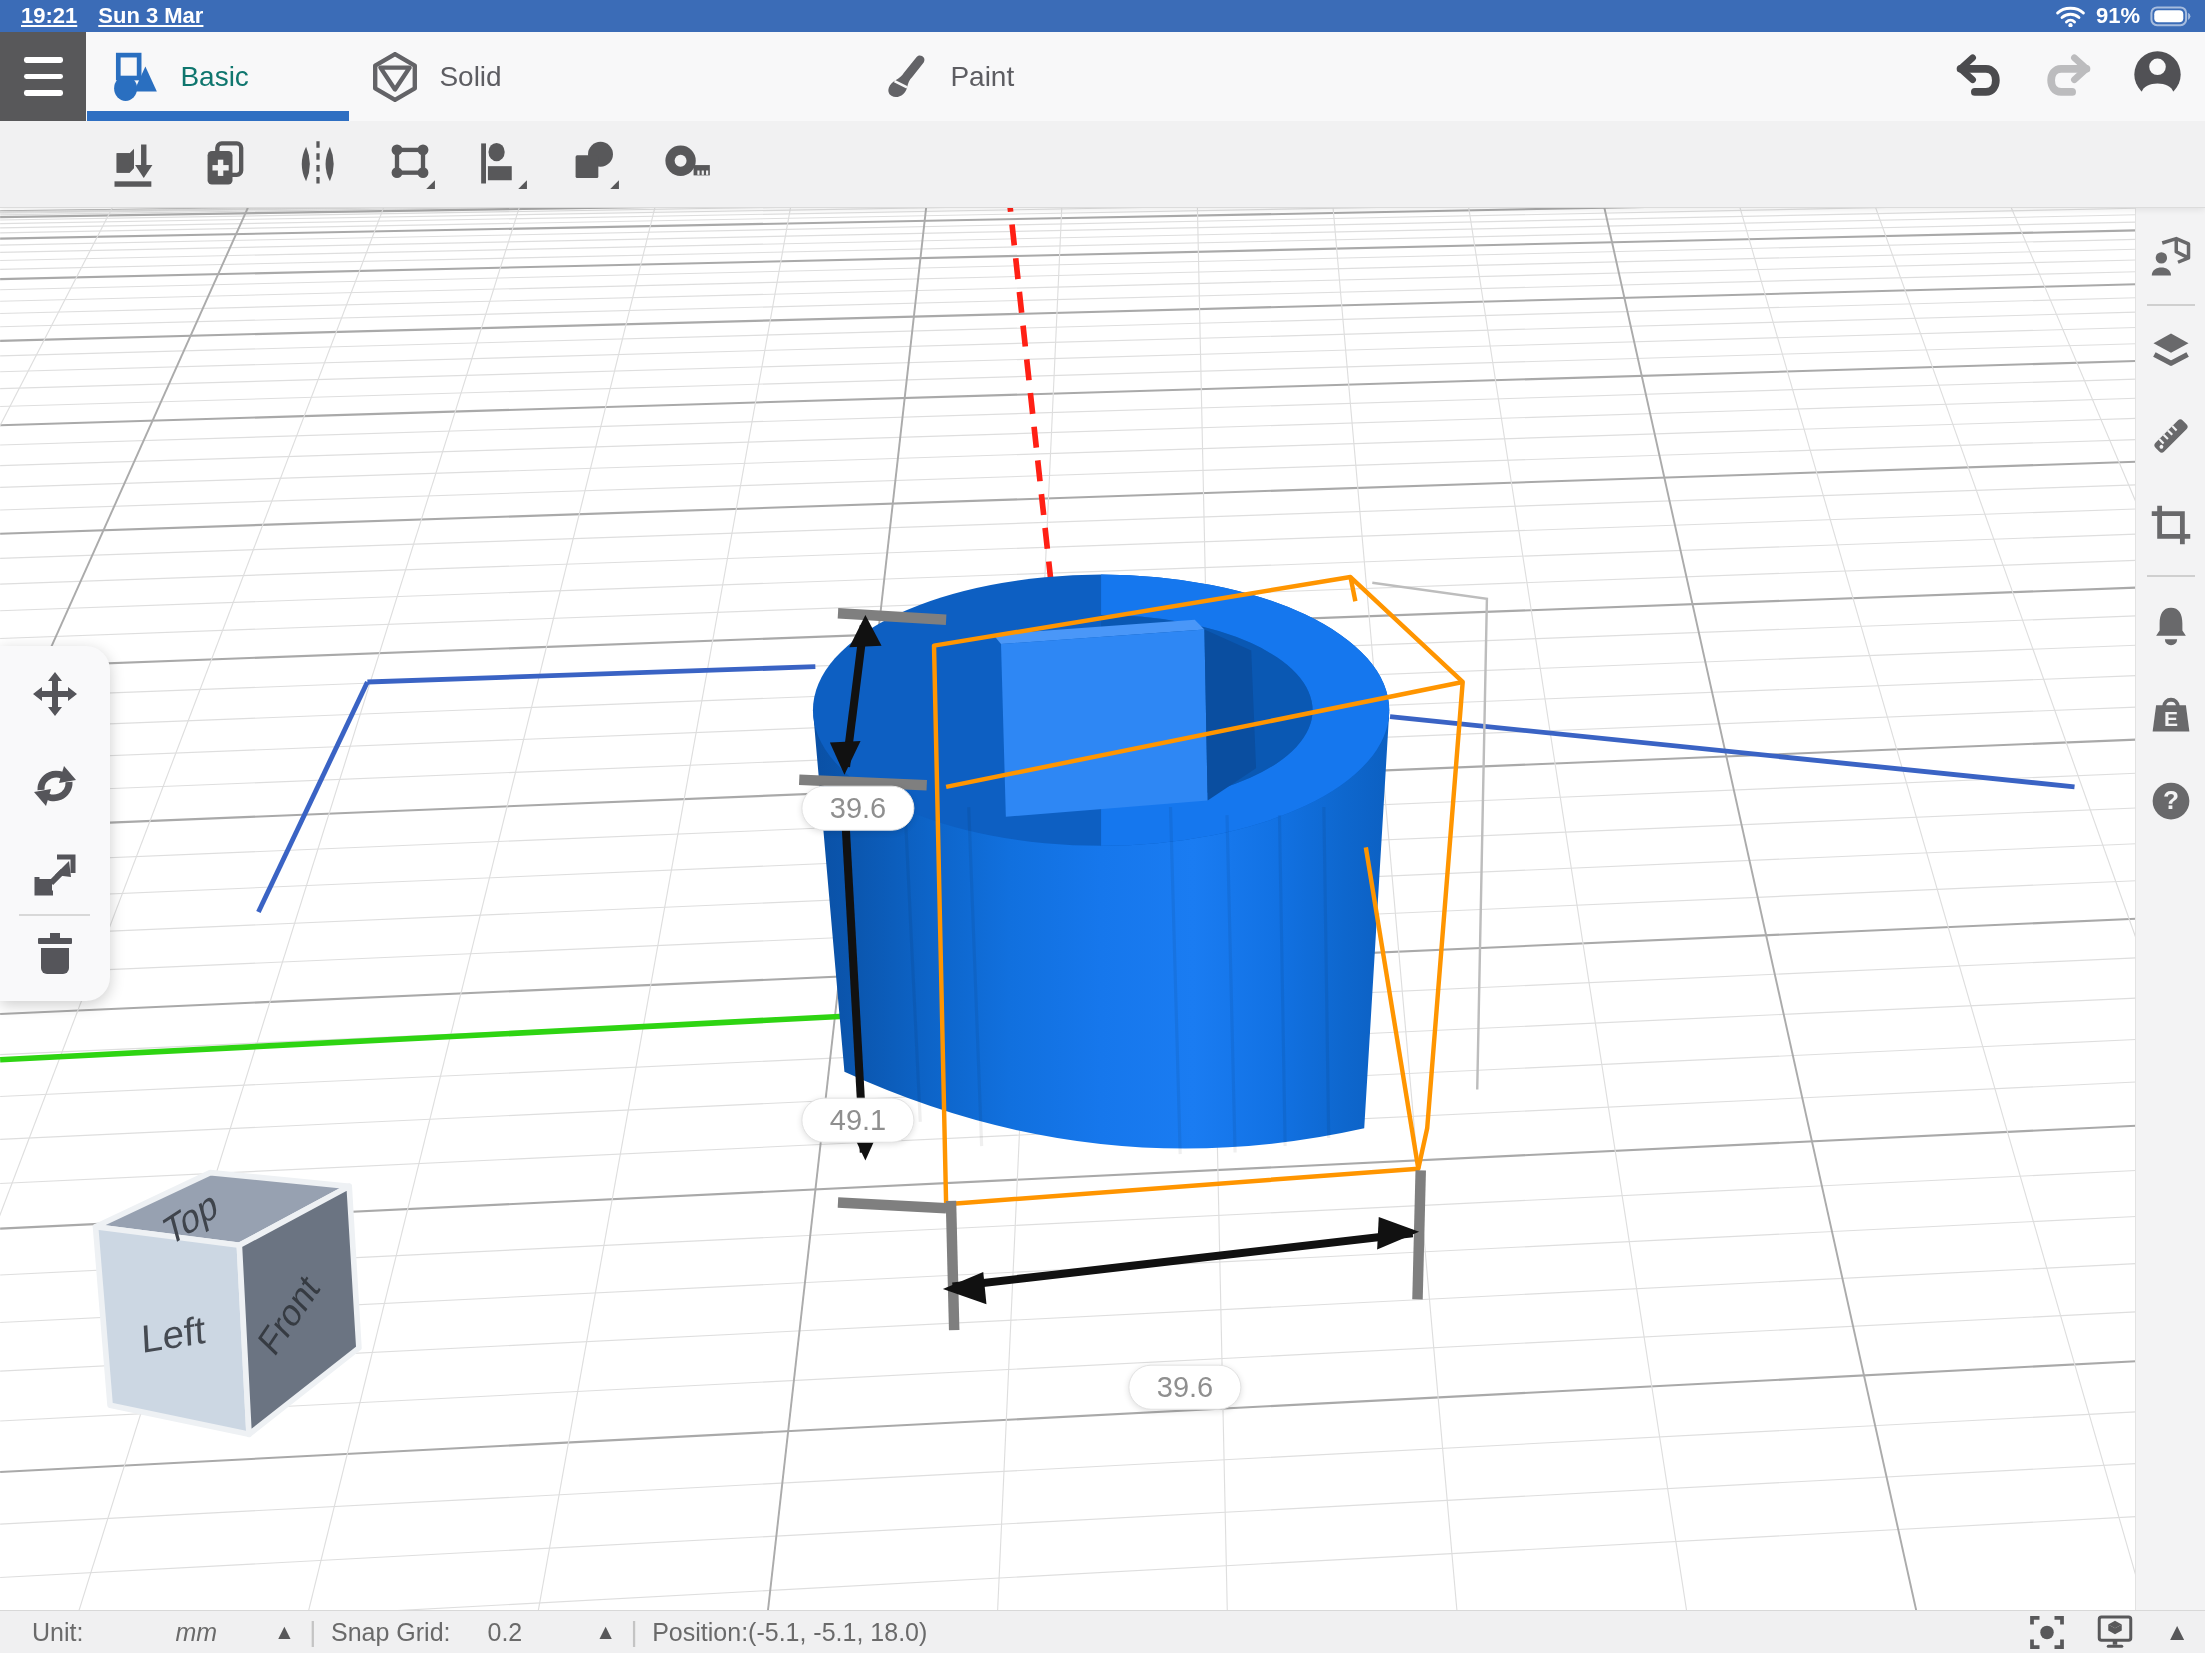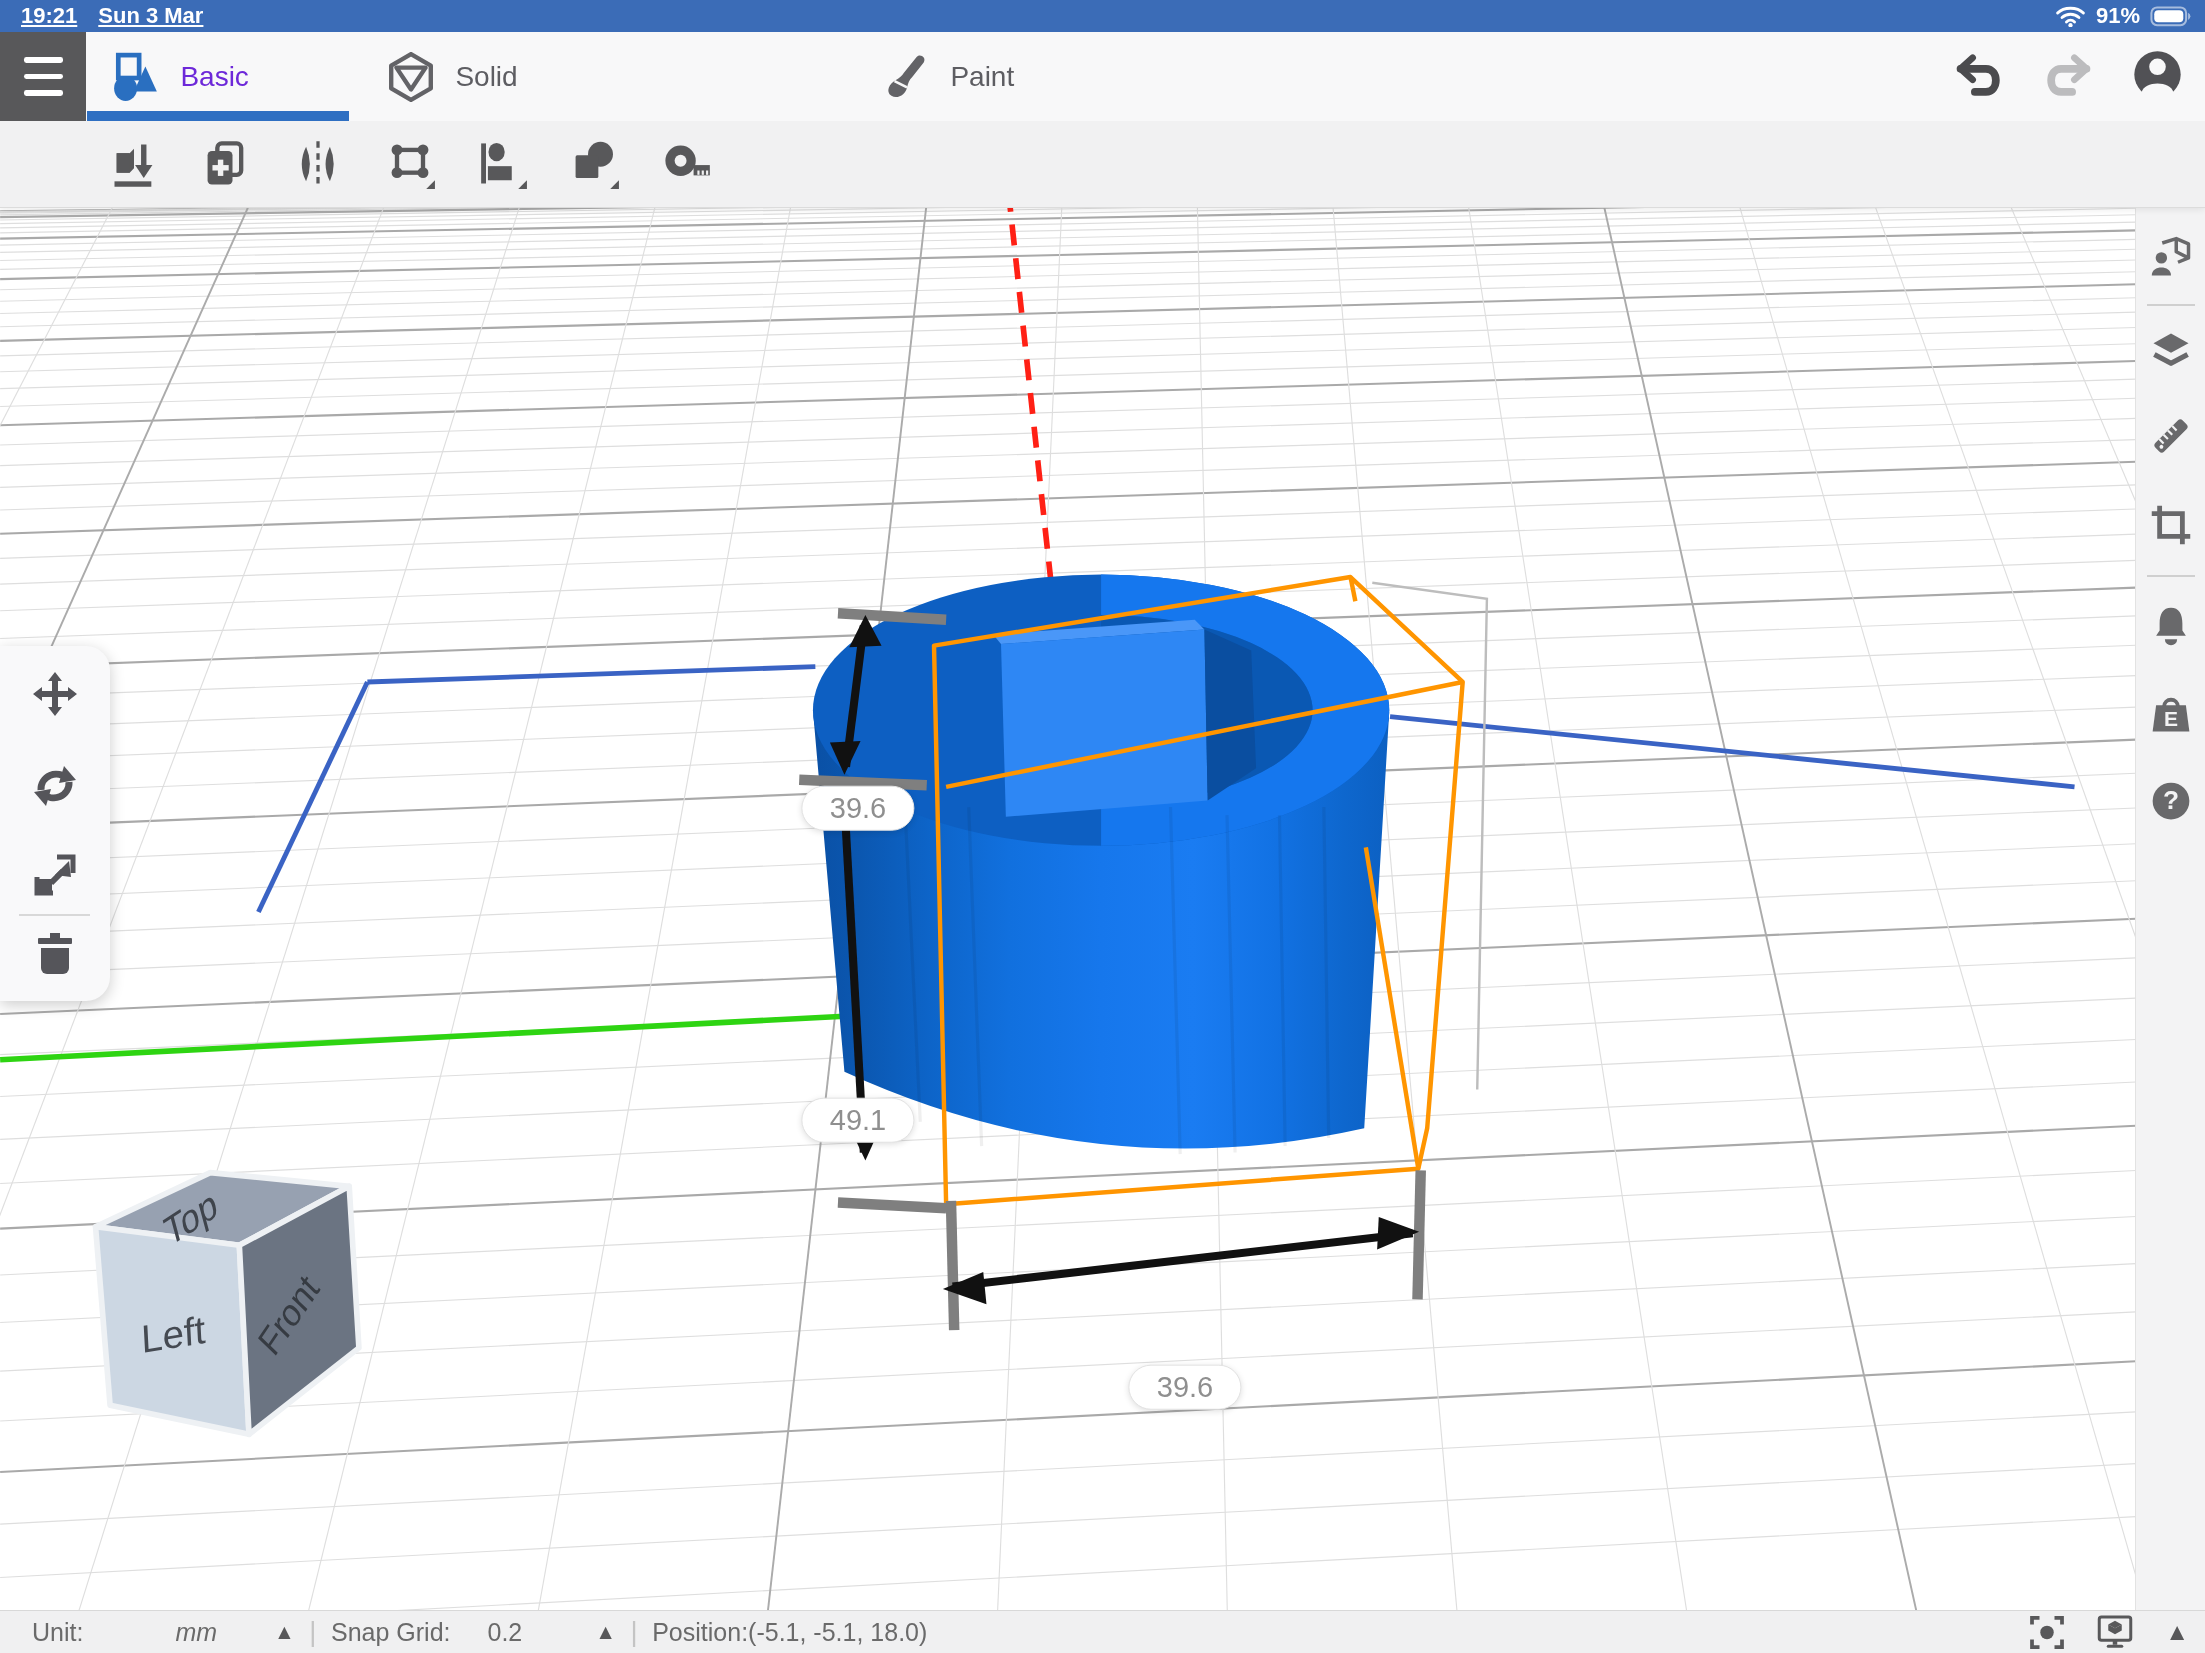--- a/index.html
+++ b/index.html
@@ -13,21 +13,21 @@
   .status-left{display:flex;gap:21px;padding-left:21px;font-weight:bold;text-decoration:underline;}
   .status-right{display:flex;align-items:center;gap:9.7px;padding-right:11.3px;font-weight:bold;}
 
   
   .nav-bar{position:absolute;left:0;top:32px;width:2205px;height:89px;background:#f8f8f9;z-index:29;}
   .hamburger{position:absolute;left:0;top:0;width:86px;height:89px;background:#58585a;
              display:flex;flex-direction:column;justify-content:center;align-items:center;gap:10.5px;cursor:pointer;}
   .hamburger span{display:block;width:39px;height:5.7px;background:#fff;border-radius:2.4px;}
   .tab{position:absolute;top:0;height:89px;display:flex;align-items:center;gap:19.4px;cursor:pointer;}
   .tab .lbl{font-size:28px;color:#5d5d62;}
-  .tab.active .lbl{color:#6d28d9;text-align:right;}
+  .tab.active .lbl{color:#0f766e;text-align:right;}
   .tab-underline{position:absolute;left:87px;bottom:0;width:262px;height:10.5px;background:#2e6fc2;}
   .nav-btn{position:absolute;top:18px;width:53px;height:53px;cursor:pointer;}
 
   
   .tool-row{position:absolute;left:0;top:121px;width:2205px;height:87px;background:#f1f1f2;
             border-bottom:0.8px solid #dcdcdc;box-shadow:0 2.4px 6.5px rgba(0,0,0,.07);
             display:flex;align-items:center;gap:40px;padding-left:108px;box-sizing:border-box;z-index:20;}
   .tool-btn{width:52px;height:52px;cursor:pointer;}
 
   
@@ -96,21 +96,21 @@
 
     <div class="tab active" style="left:111px;">
       <svg width="50" height="50" viewBox="0 0 48 48">
         <rect x="7" y="3" width="20" height="22" fill="none" stroke="#2a6fc0" stroke-width="4.5"></rect>
         <ellipse cx="14" cy="35" rx="11" ry="12" fill="#2a6fc0"></ellipse>
         <polygon points="22,38 33,14 44,38" fill="#2a6fc0"></polygon>
       </svg>
       <span class="lbl">Basic</span>
     </div>
 
-    <div class="tab" style="left:386px;">
+    <div class="tab" style="left:370px;">
       <svg width="50" height="50" viewBox="0 0 48 48">
         <polygon points="24,2 43,13 43,35 24,46 5,35 5,13" fill="none" stroke="#636367" stroke-width="4.2" stroke-linejoin="round"></polygon>
         <polygon points="10,15 38,15 24,36" fill="none" stroke="#636367" stroke-width="4.2" stroke-linejoin="round"></polygon>
       </svg>
       <span class="lbl">Solid</span>
     </div>
 
 
     <div class="tab" style="left:881px;">
       <svg width="50" height="50" viewBox="0 0 48 48">

